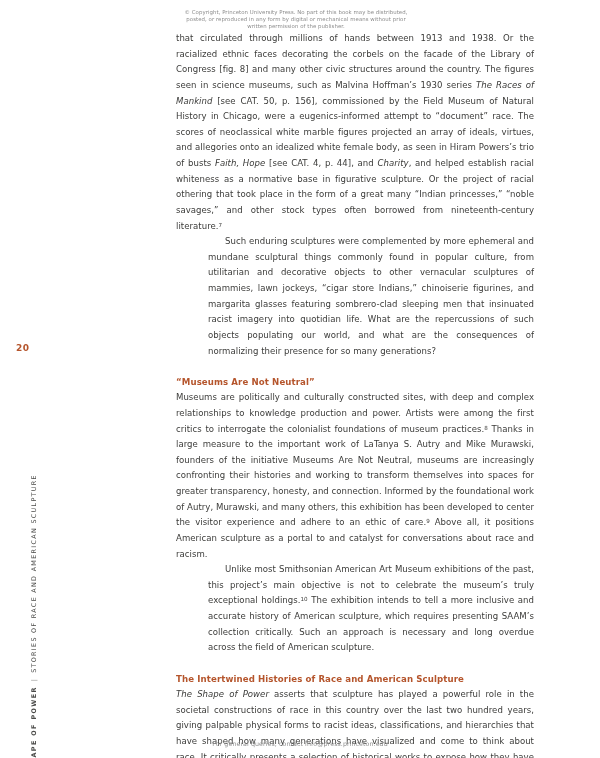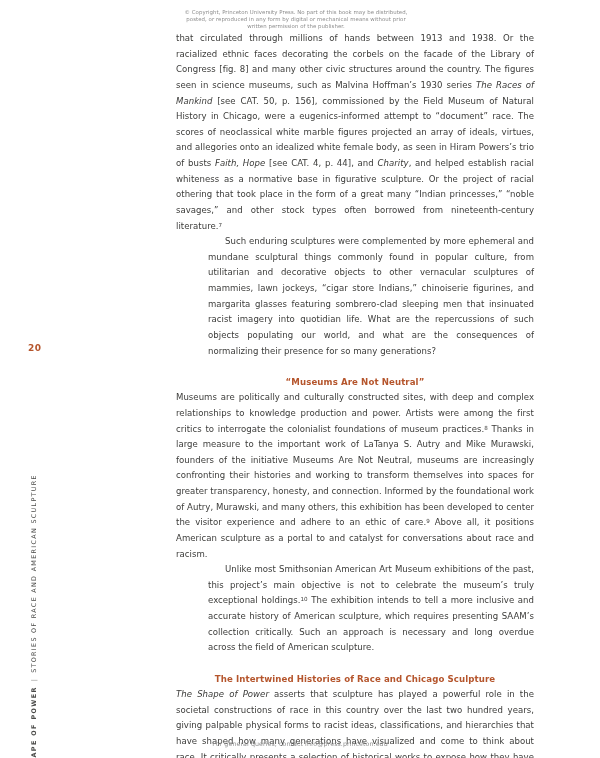--- a/index.html
+++ b/index.html
@@ -32,21 +32,21 @@
     font-size: 5.4px;
     line-height: 6.9px;
     color: #8d8d8d;
     text-align: center;
     letter-spacing: 0.01em;
   }
 
   
   .folio {
     position: absolute;
-    left: 28px;
+    left: 16px;
     top: 343px;
     font-size: 9px;
     font-weight: 700;
     letter-spacing: 0.06em;
     color: #b5552c;
   }
 
   .running-head {
     position: absolute;
     left: -206px;
@@ -95,21 +95,20 @@
     margin-left: 32px;
   }
 
   h2.section-head {
     margin: 0;
     font-size: 8.6px;
     line-height: 15.6px;
     font-weight: 700;
     color: #b5552c;
     letter-spacing: 0.012em;
-    text-align: center;
   }
 
   .spacer-head-top { height: 15.6px; }
   .spacer-head-top2 { height: 15.6px; }
 
   em, .ital { font-style: italic; }
 
   sup {
     font-size: 5.6px;
     line-height: 0;
@@ -150,21 +149,21 @@
     <div class="spacer-head-top"></div>
 
     <h2 class="section-head">“Museums Are Not Neutral”</h2>
 
     <p class="body"><span>Museums are politically and culturally constructed sites, with deep and complex relationships to knowledge production and power. Artists were among the first critics to interrogate the colonialist foundations of museum practices.</span><sup>8</sup><span> Thanks in large measure to the important work of LaTanya S. Autry and Mike Murawski, founders of the initiative Museums Are Not Neutral, museums are increasingly confronting their histories and working to transform themselves into spaces for greater transparency, honesty, and connection. Informed by the foundational work of Autry, Murawski, and many others, this exhibition has been developed to center the visitor experience and adhere to an ethic of care.</span><sup>9</sup><span> Above all, it positions American sculpture as a portal to and catalyst for conversations about race and racism.</span></p>
 
     <p class="body indent"><span>Unlike most Smithsonian American Art Museum exhibitions of the past, this project’s main objective is not to celebrate the museum’s truly exceptional holdings.</span><sup>10</sup><span> The exhibition intends to tell a more inclusive and accurate history of American sculpture, which requires presenting SAAM’s collection critically. Such an approach is necessary and long overdue across the field of American sculpture.</span></p>
 
     <div class="spacer-head-top2"></div>
 
-    <h2 class="section-head">The Intertwined Histories of Race and Chicago Sculpture</h2>
+    <h2 class="section-head">The Intertwined Histories of Race and American Sculpture</h2>
 
     <p class="body"><em class="ital">The Shape of Power</em><span> asserts that sculpture has played a powerful role in the societal constructions of race in this country over the last two hundred years, giving palpable physical forms to racist ideas, classifications, and hierarchies that have shaped how many generations have visualized and come to think about race. It critically presents a selection of historical works to expose how they have contributed to damaging, racializing forms that embody white supremacist ideologies. Remarkably, this same art form has also been a vital means through which artists have resisted, contested, and refuted racist ideas — some have even used their medium to protest</span></p>
 
   </div>
 
   <div class="footer">For general queries, contact info@press.princeton.edu</div>
 
 </div>
 
 </body></html>

